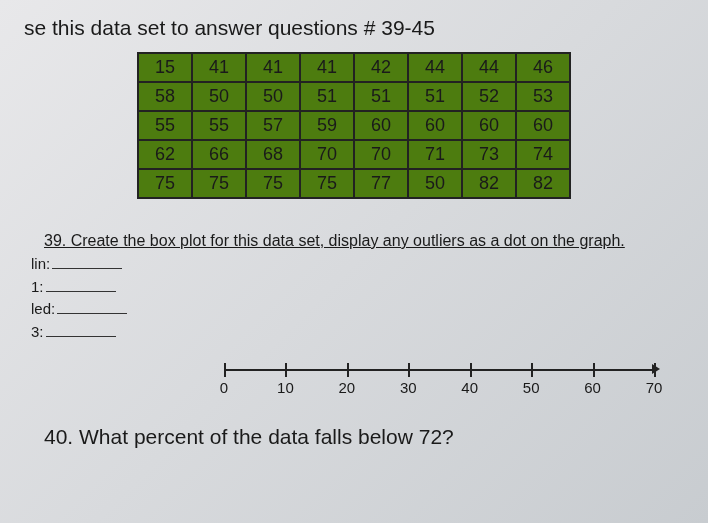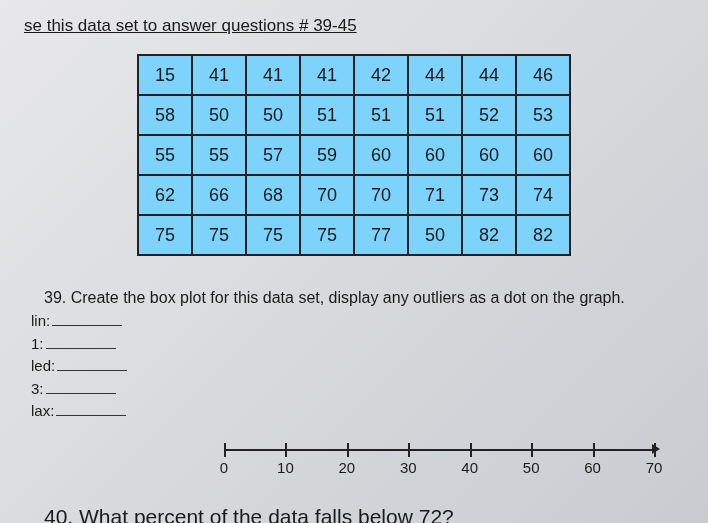--- a/index.html
+++ b/index.html
@@ -8,43 +8,43 @@
     padding: 16px 24px;
     width: 708px;
     height: 523px;
     background: linear-gradient(135deg, #e8e8ea 0%, #d8dadd 50%, #c8ccd0 100%);
     font-family: Arial, Helvetica, sans-serif;
     color: #1a1a1a;
     font-size: 16px;
     position: relative;
   }
   .instruction {
-    font-size: 17px;
-    margin-bottom: 18px;
-    text-decoration: underline;
+    font-size: 21px;
+    margin-bottom: 12px;
   }
   .data-table {
     border-collapse: collapse;
     margin: 0 auto 30px auto;
   }
   .data-table td {
     border: 2px solid #222;
     width: 54px;
-    height: 40px;
+    height: 29px;
     text-align: center;
     font-size: 18px;
-    background: #7dd3fc;
+    background: #4d7c0f;
   }
   .q39-block {
     margin-top: 10px;
     font-size: 16px;
     line-height: 1.5;
   }
   .q39-prompt {
     text-indent: 20px;
+    text-decoration: underline;
   }
   .stats-line {
     margin-left: 7px;
     font-size: 15px;
   }
   .blank {
     display: inline-block;
     border-bottom: 1px solid #333;
     width: 70px;
     height: 14px;
@@ -155,21 +155,20 @@
     </tbody>
 </table>
 
 <div class="q39-block">
   <div class="q39-prompt">39. Create the box plot for this data set, display any outliers as a dot on the graph.</div>
   <div id="stats-lines">
       <div class="stats-line"><span>lin:</span><span class="blank"></span></div>
       <div class="stats-line"><span>1:</span><span class="blank"></span></div>
       <div class="stats-line"><span>led:</span><span class="blank"></span></div>
       <div class="stats-line"><span>3:</span><span class="blank"></span></div>
-      <div class="stats-line"><span>lax:</span><span class="blank"></span></div>
     </div>
 </div>
 
 <div class="numberline-wrap">
 
   <div class="numberline" id="numberline">
     <div class="axis"></div>
     <div class="arrow"></div>
   <div class="tick" style="left: 0px;"></div>
       <div class="ticklabel" style="left: 0px;">0</div>

